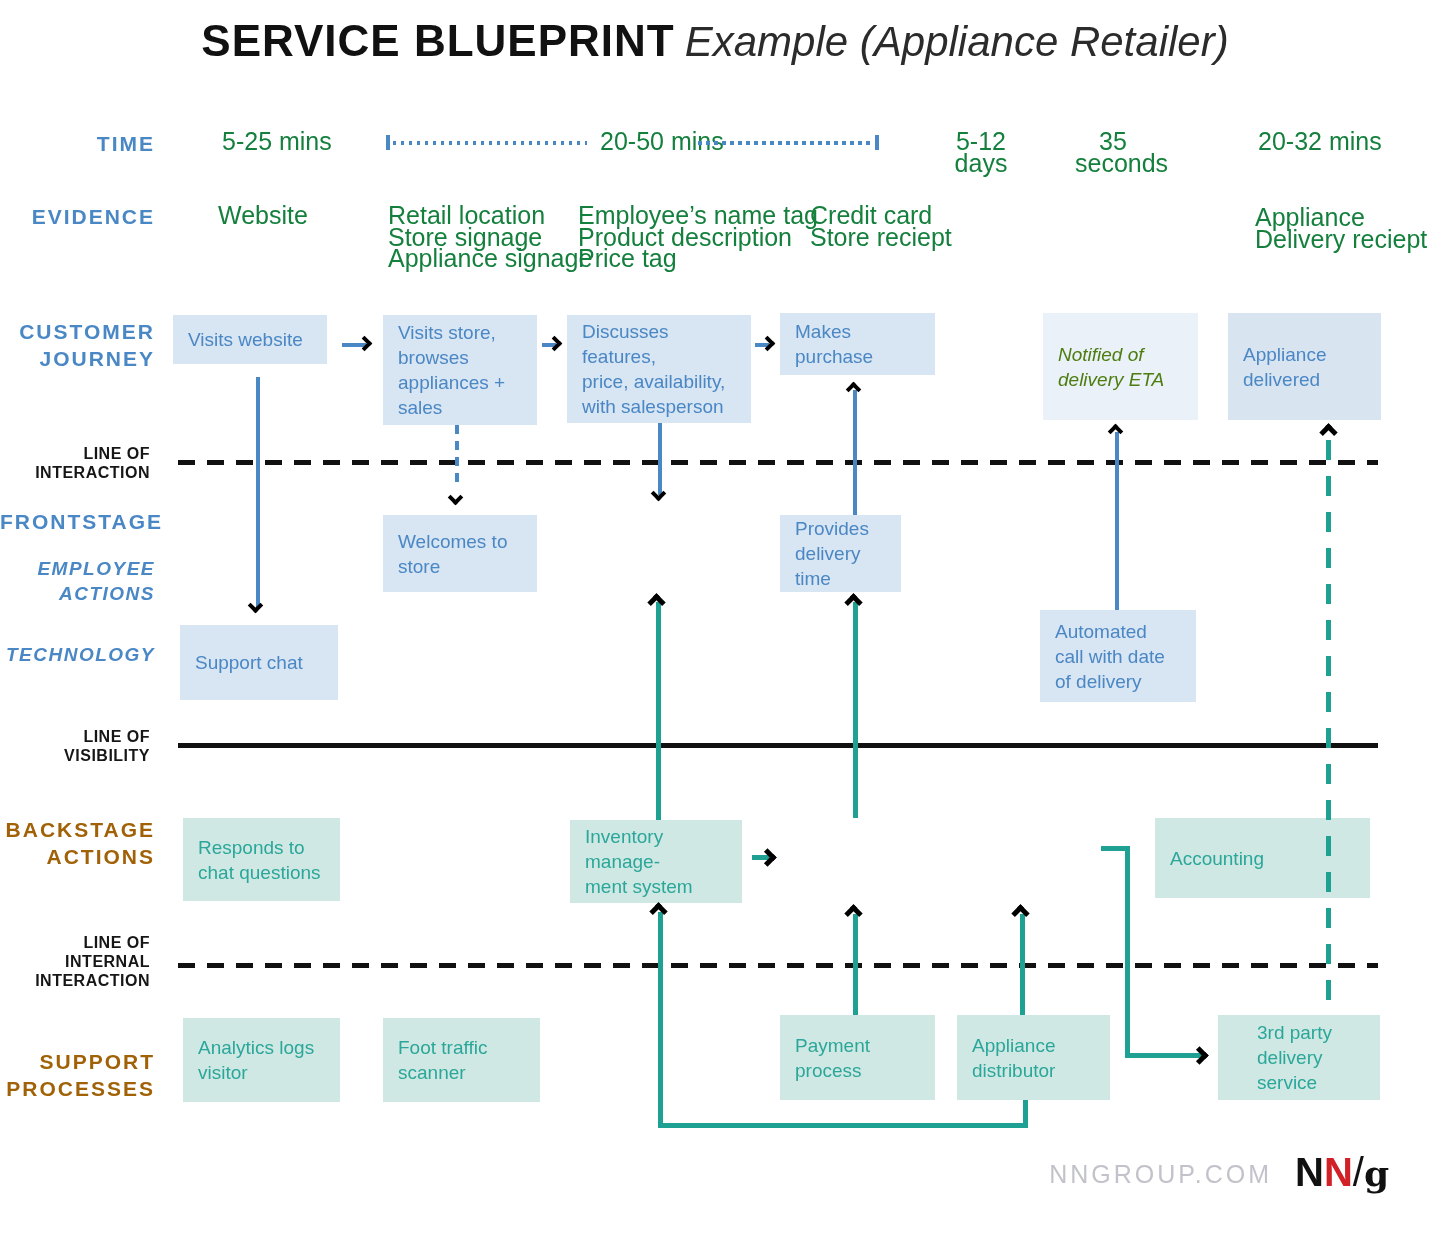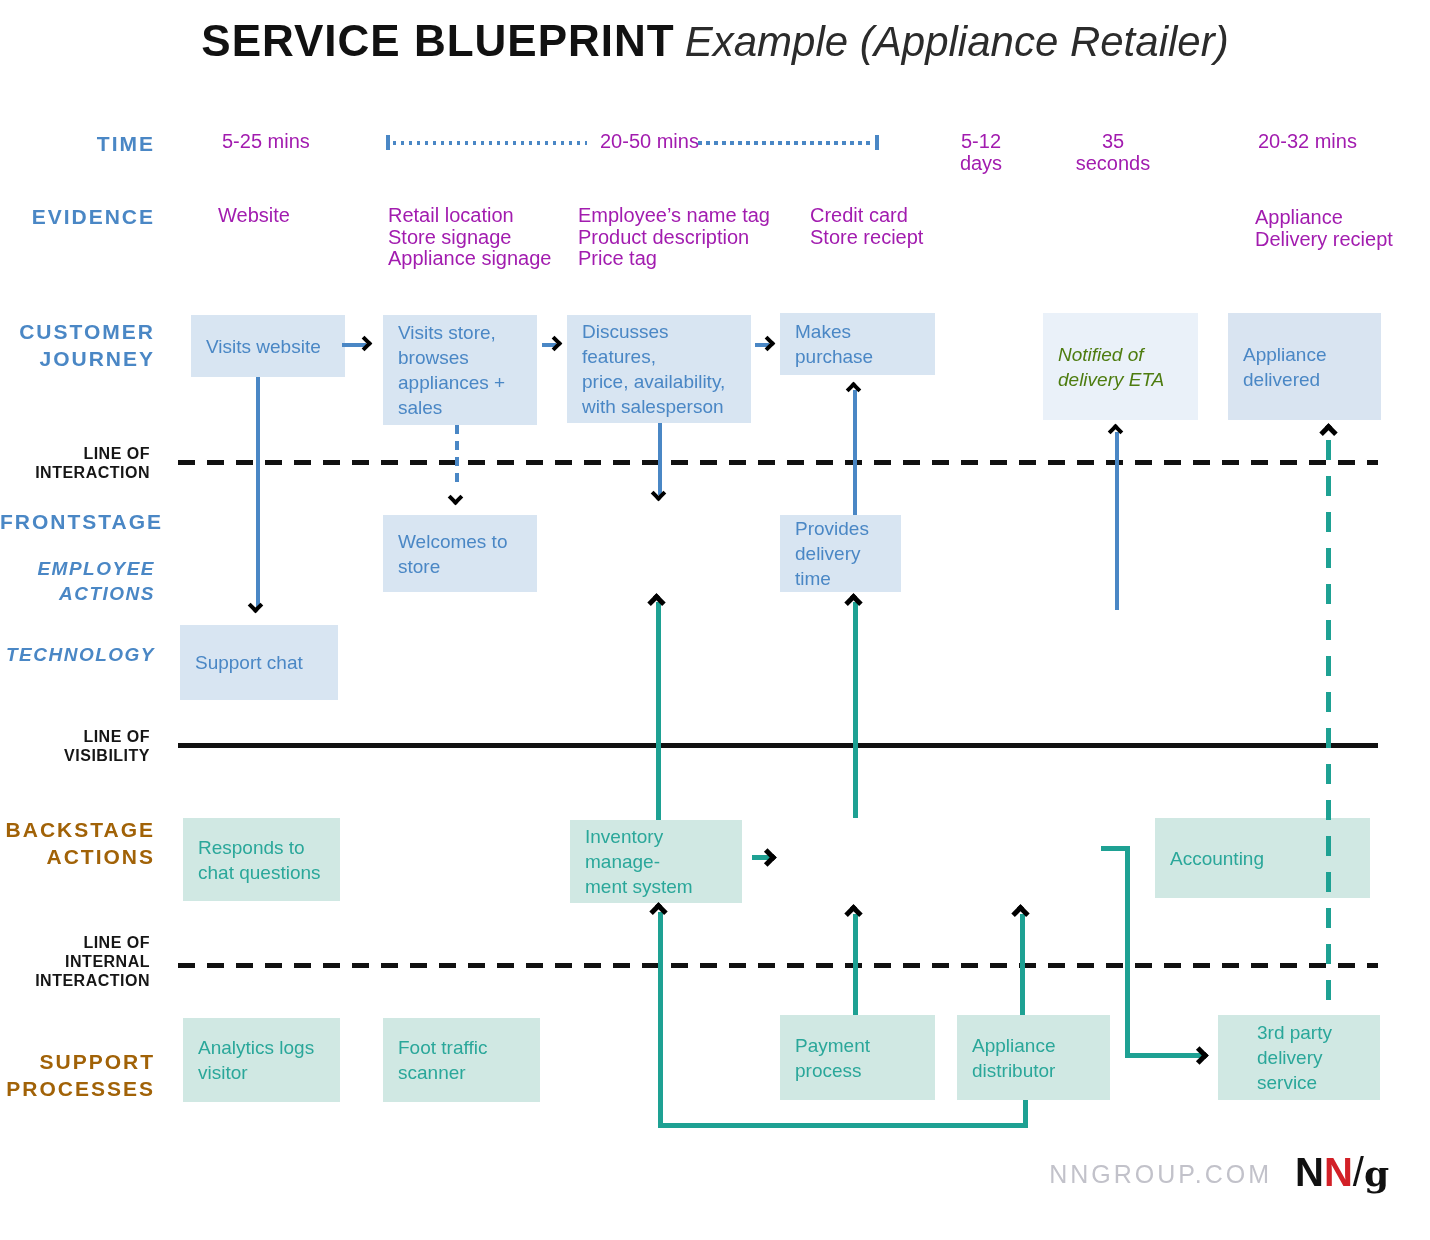--- a/index.html
+++ b/index.html
@@ -27,21 +27,21 @@
 
   
   .box{position:absolute;display:flex;align-items:center;box-sizing:border-box;
        padding:8px 12px 8px 15px;font-size:19px;line-height:25px;}
   .box.blue{background:#d8e5f2;color:#4a87c5;}
   .box.blue-light{background:#eaf1f9;color:#4d7c0f;font-style:italic;}
   .box.blue-mid{background:#d9e4f1;color:#4a87c5;}
   .box.teal{background:#d0e8e3;color:#2aa79a;}
 
   
-  .anno{position:absolute;color:#a21caf;font-size:20px;line-height:21.5px;}
+  .anno{position:absolute;color:#15803d;font-size:25px;line-height:21.5px;}
   .anno.center{text-align:center;}
 
   
   .vline{position:absolute;width:4px;background:#4a87c5;}
   .hline{position:absolute;height:4px;background:#4a87c5;}
   .vline.teal,.hline.teal{background:#1ea193;}
   .vline.t5{width:5px;}
   .hline.t5{height:5px;}
   .vdash-blue{position:absolute;width:4px;
     background:repeating-linear-gradient(180deg,#4a87c5 0 9px,transparent 9px 16px);}
@@ -118,21 +118,21 @@
 Store signage
 Appliance signage</div>
   <div class="anno pre" style="left:578px;top:205px;">Employee’s name tag
 Product description
 Price tag</div>
   <div class="anno pre" style="left:810px;top:205px;">Credit card
 Store reciept</div>
   <div class="anno pre" style="left:1255px;top:207px;">Appliance
 Delivery reciept</div>
 
-  <div class="box blue pre" style="left:191px;top:315px;width:154px;height:62px;">Visits website</div>
+  <div class="box blue pre" style="left:173px;top:315px;width:154px;height:49px;">Visits website</div>
   <div class="box blue pre" style="left:383px;top:315px;width:154px;height:110px;">Visits store,
 browses
 appliances +
 sales</div>
   <div class="box blue pre" style="left:567px;top:315px;width:184px;height:108px;">Discusses features,
 price, availability,
 with salesperson</div>
   <div class="box blue pre" style="left:780px;top:313px;width:155px;height:62px;">Makes purchase</div>
   <div class="box blue-light pre" style="left:1043px;top:313px;width:155px;height:107px;">Notified of
 delivery ETA</div>
@@ -145,20 +145,23 @@
   <div class="chev blue right" style="left:549px;top:338px;"></div>
   <div class="hline" style="left:755px;top:343px;width:14px;"></div>
   <div class="chev blue right" style="left:762px;top:338px;"></div>
 
   <div class="box blue pre" style="left:383px;top:515px;width:154px;height:77px;">Welcomes to
 store</div>
   <div class="box blue pre" style="left:780px;top:515px;width:121px;height:77px;">Provides
 delivery time</div>
 
   <div class="box blue pre" style="left:180px;top:625px;width:158px;height:75px;">Support chat</div>
+  <div class="box blue pre" style="left:1040px;top:610px;width:156px;height:92px;">Automated
+call with date
+of delivery</div>
 
   <div class="vline" style="left:256px;top:377px;height:230px;"></div>
   <div class="chev blue down" style="left:250px;top:600px;"></div>
 
   <div class="vdash-blue" style="left:455px;top:425px;height:62px;"></div>
   <div class="chev blue down" style="left:450px;top:492px;"></div>
 
   <div class="vline" style="left:658px;top:423px;height:72px;"></div>
   <div class="chev blue down" style="left:653px;top:488px;"></div>
 

